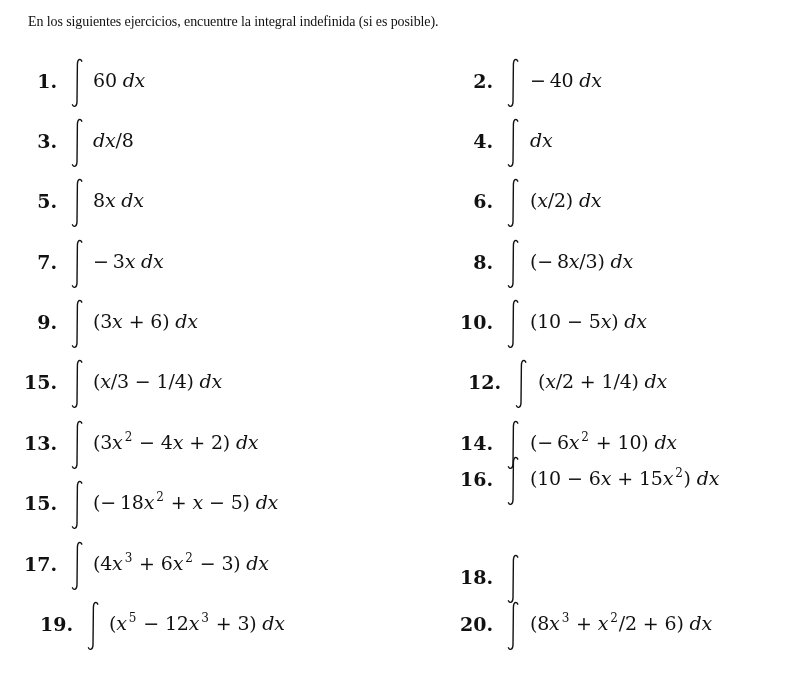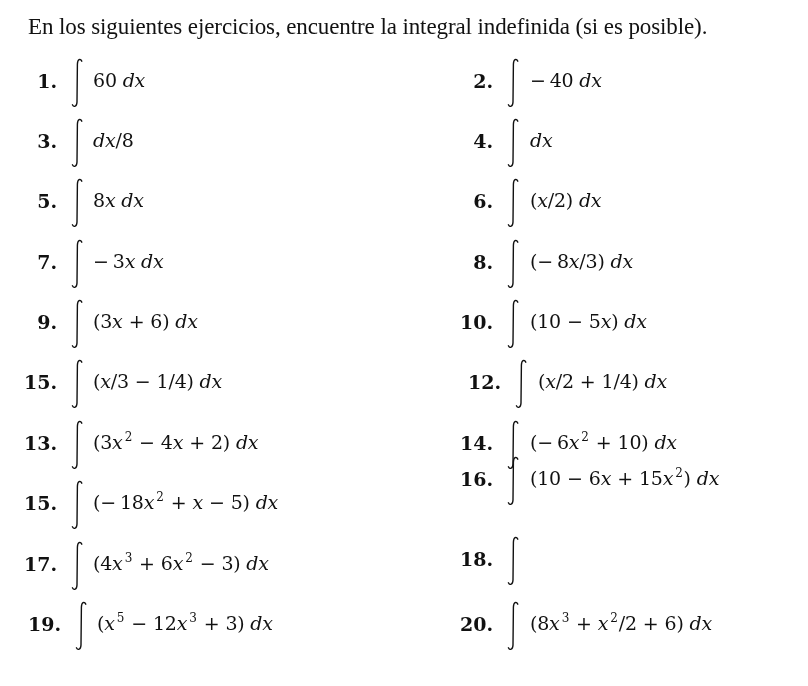--- a/index.html
+++ b/index.html
@@ -12,21 +12,21 @@
     height: 686px;
     position: relative;
     overflow: hidden;
     color: #111111;
     font-family: "Liberation Serif", "DejaVu Serif", serif;
   }
   .instruction {
     position: absolute;
     left: 28px;
     top: 14px;
-    font-size: 23px;
+    font-size: 14px;
     letter-spacing: -0.1px;
     white-space: nowrap;
   }
   .exercise {
     position: absolute;
     height: 60px;
     width: 380px;
   }
   .ex-num {
     position: absolute;
@@ -231,29 +231,29 @@
   </div>
     <div class="exercise col-left" style="top: 541px; left: 0px;">
     <span class="ex-num">17.</span>
     <span class="integral-sign">
       <svg width="14" height="50" viewBox="0 0 14 50">
         <path d="M11.8 3.2 C11.2 1.6 9.8 1.2 9.0 1.6 C7.8 2.2 7.5 4.0 7.4 6.0 L7.0 44.0 C6.9 46.2 6.4 47.8 5.2 48.2 C4.2 48.6 3.0 48.0 2.4 46.8" fill="none" stroke="#111" stroke-width="1.4" stroke-linecap="round"></path>
       </svg>
     </span>
     <span class="expr"><span>(4</span><span class="v">x</span><sup>3</sup><span class="op">+</span><span>6</span><span class="v">x</span><sup>2</sup><span class="op">−</span><span>3)</span><span> </span><span class="v">dx</span></span>
   </div>
-    <div class="exercise col-right" style="top: 536px; left: 0px; padding-left: 32px;">
+    <div class="exercise col-right" style="top: 554px; left: 0px; padding-left: 32px;">
     <span class="ex-num">18.</span>
     <span class="integral-sign">
       <svg width="14" height="50" viewBox="0 0 14 50">
         <path d="M11.8 3.2 C11.2 1.6 9.8 1.2 9.0 1.6 C7.8 2.2 7.5 4.0 7.4 6.0 L7.0 44.0 C6.9 46.2 6.4 47.8 5.2 48.2 C4.2 48.6 3.0 48.0 2.4 46.8" fill="none" stroke="#111" stroke-width="1.4" stroke-linecap="round"></path>
       </svg>
     </span>
   </div>
-    <div class="exercise col-left" style="top: 601px; left: 4px;">
+    <div class="exercise col-left" style="top: 601px; left: 16px;">
     <span class="ex-num">19.</span>
     <span class="integral-sign">
       <svg width="14" height="50" viewBox="0 0 14 50">
         <path d="M11.8 3.2 C11.2 1.6 9.8 1.2 9.0 1.6 C7.8 2.2 7.5 4.0 7.4 6.0 L7.0 44.0 C6.9 46.2 6.4 47.8 5.2 48.2 C4.2 48.6 3.0 48.0 2.4 46.8" fill="none" stroke="#111" stroke-width="1.4" stroke-linecap="round"></path>
       </svg>
     </span>
     <span class="expr"><span>(</span><span class="v">x</span><sup>5</sup><span class="op">−</span><span>12</span><span class="v">x</span><sup>3</sup><span class="op">+</span><span>3)</span><span> </span><span class="v">dx</span></span>
   </div>
     <div class="exercise col-right" style="top: 601px; left: 0px;">
     <span class="ex-num">20.</span>

